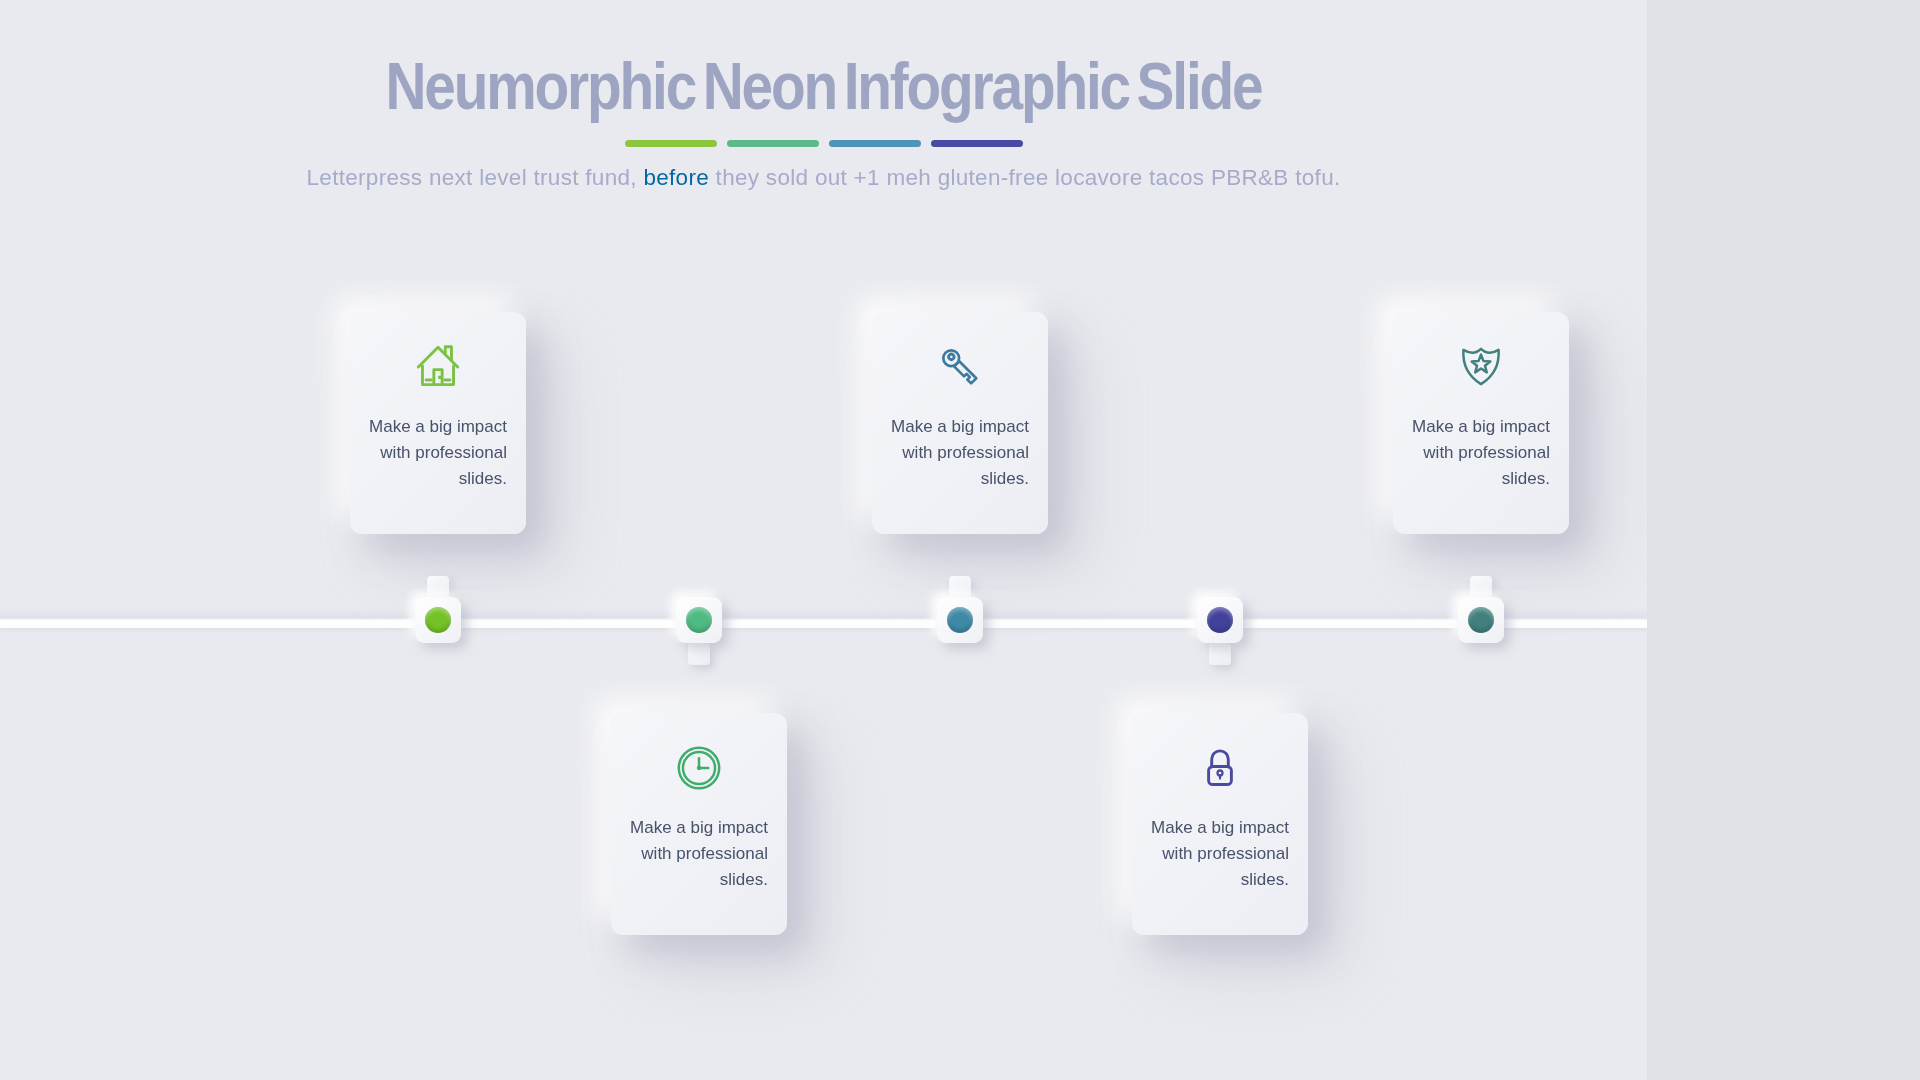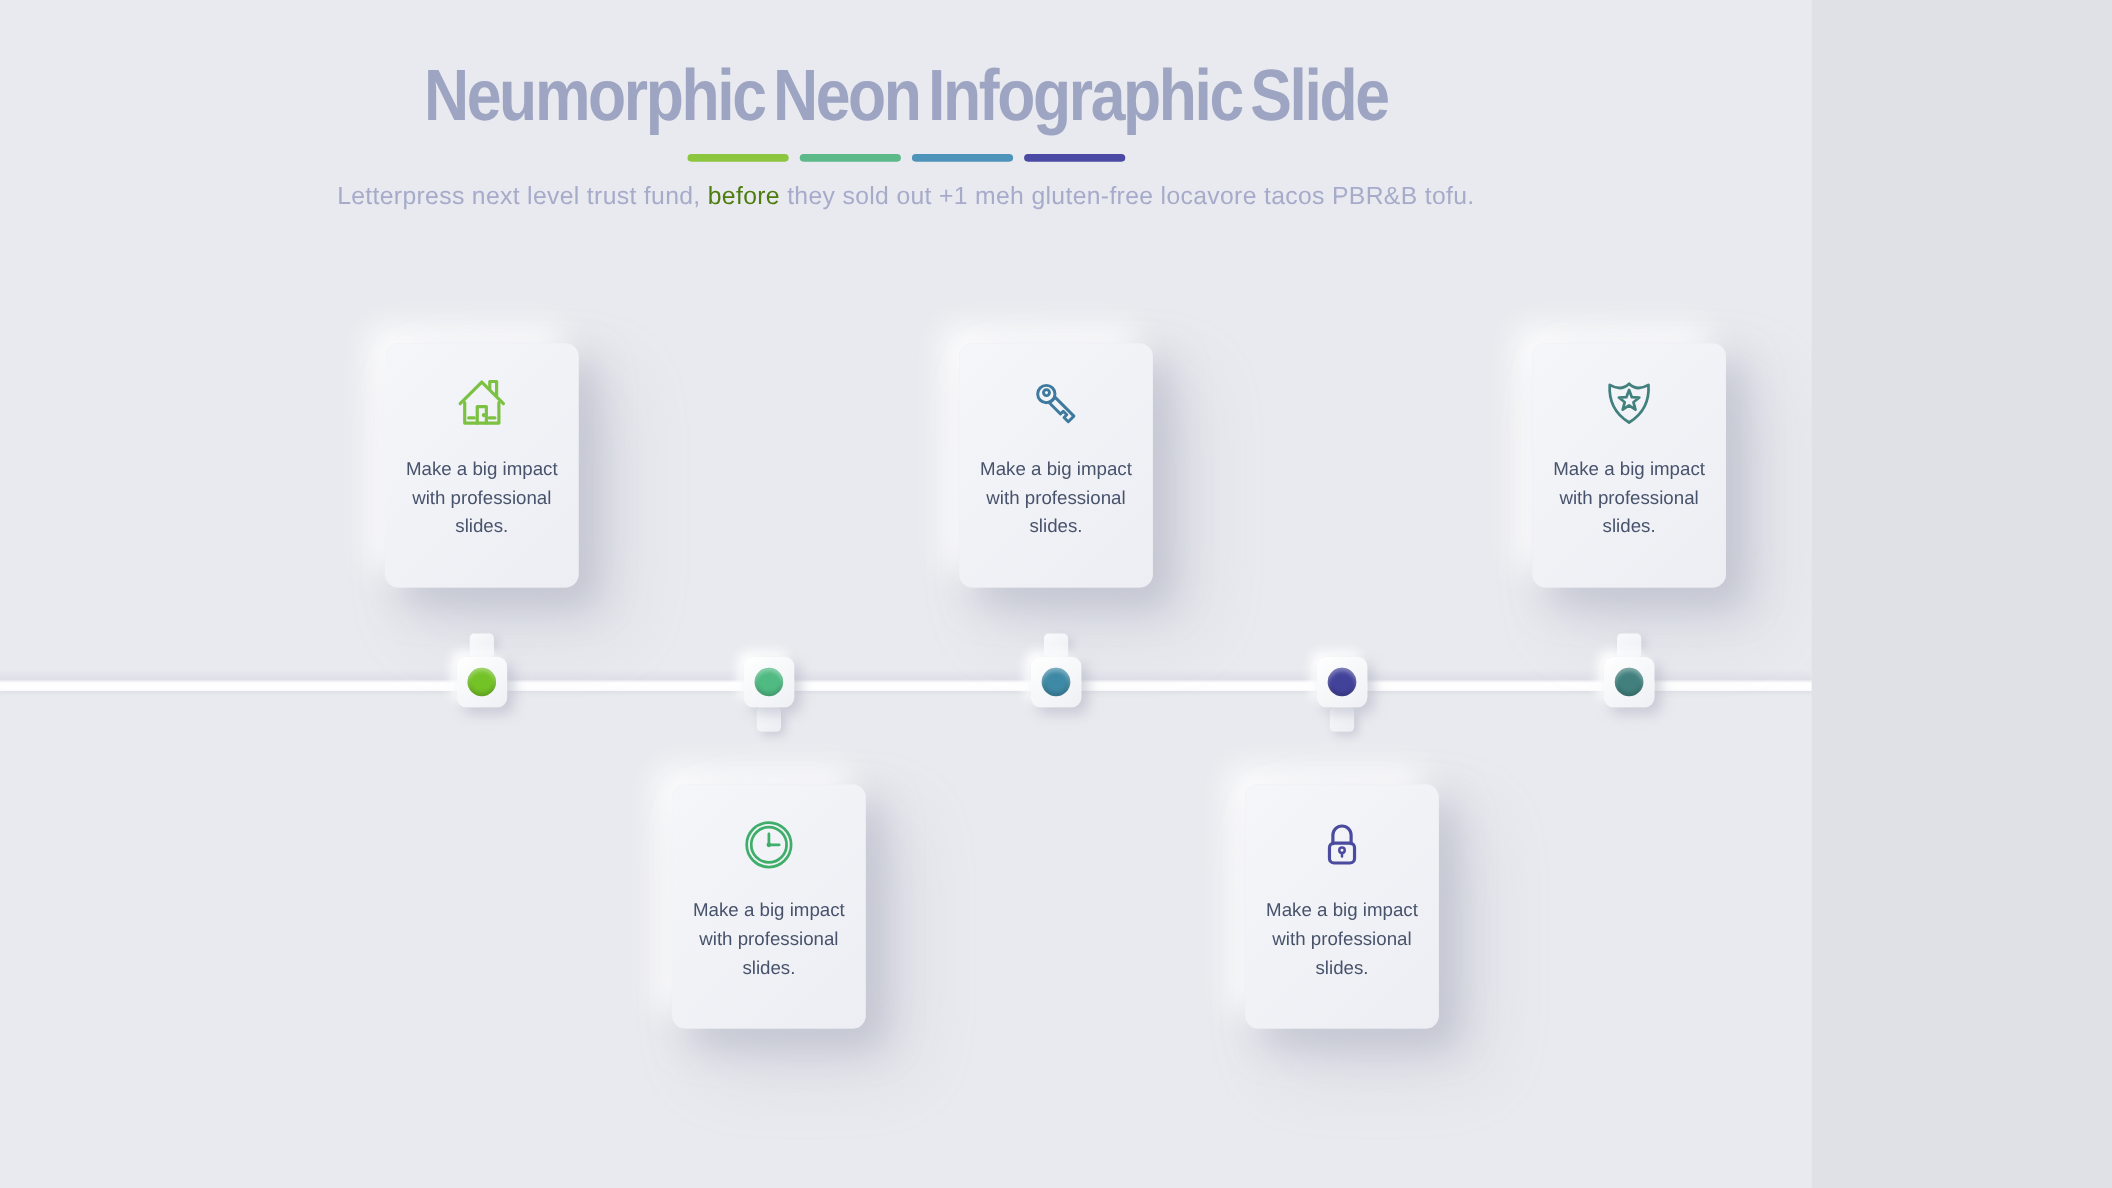--- a/index.html
+++ b/index.html
@@ -26,21 +26,21 @@
 
   .card{position:absolute;left:42px;width:176px;height:222px;border-radius:12px;
         background:linear-gradient(135deg,#f5f6fa 0%,#edeef3 100%);
         box-shadow:16px 16px 32px rgba(171,175,191,0.50),
                    -14px -14px 28px rgba(255,255,255,0.95),
                    34px 34px 64px rgba(171,175,191,0.30);
         display:flex;flex-direction:column;align-items:center;}
   .column.above .card{top:312px;}
   .column.below .card{top:713px;}
   .card svg{margin-top:26px;flex:none;}
-  .card-text{margin:18px 8px 0;text-align:center;font-size:17px;line-height:26px;}
+  .card-text{margin:18px 8px 0;text-align:right;font-size:17px;line-height:26px;}
   .card-text span{display:block;}
 
   .tab{position:absolute;left:119px;width:22px;height:22px;border-radius:4px;
        background:linear-gradient(145deg,#f9fafc,#eceef3);
        box-shadow:4px 4px 8px rgba(171,175,191,0.45);}
   .column.above .tab{top:576px;}
   .column.below .tab{top:643px;}
 
   .node{position:absolute;left:107px;top:597px;width:46px;height:46px;border-radius:9px;
         background:linear-gradient(145deg,#ffffff,#eef0f4);
@@ -57,21 +57,21 @@
 
   <h1 class="title" style="color: rgb(158, 165, 195);">Neumorphic Neon Infographic Slide</h1>
 
   <div class="bars">
     <span class="bar" style="background: rgb(140, 198, 63);"></span>
     <span class="bar" style="background: rgb(92, 185, 138);"></span>
     <span class="bar" style="background: rgb(78, 147, 185);"></span>
     <span class="bar" style="background: rgb(74, 74, 164);"></span>
   </div>
 
-  <p class="subtitle" style="color: rgb(166, 171, 202);"><span>Letterpress next level trust fund, </span><span style="color: #4d7c0f;">before</span><span> they sold out +1 meh gluten-free locavore tacos PBR&amp;B tofu.</span></p>
+  <p class="subtitle" style="color: rgb(166, 171, 202);"><span>Letterpress next level trust fund, </span><span style="color: #0369a1;">before</span><span> they sold out +1 meh gluten-free locavore tacos PBR&amp;B tofu.</span></p>
 
   <div class="timeline-line"></div>
 
   <section class="column above" style="left:308px">
     <div class="card">
       <svg width="58" height="58" viewBox="0 0 56 56">
         <g fill="none" stroke-width="2.8" stroke-linecap="round" stroke-linejoin="round" stroke="#7CC242">
           <path d="M13 27 V45 H43 V27"></path>
           <path d="M9 28 L28 9 L47 28"></path>
           <path d="M35 15 V8.5 H41 V21"></path>

